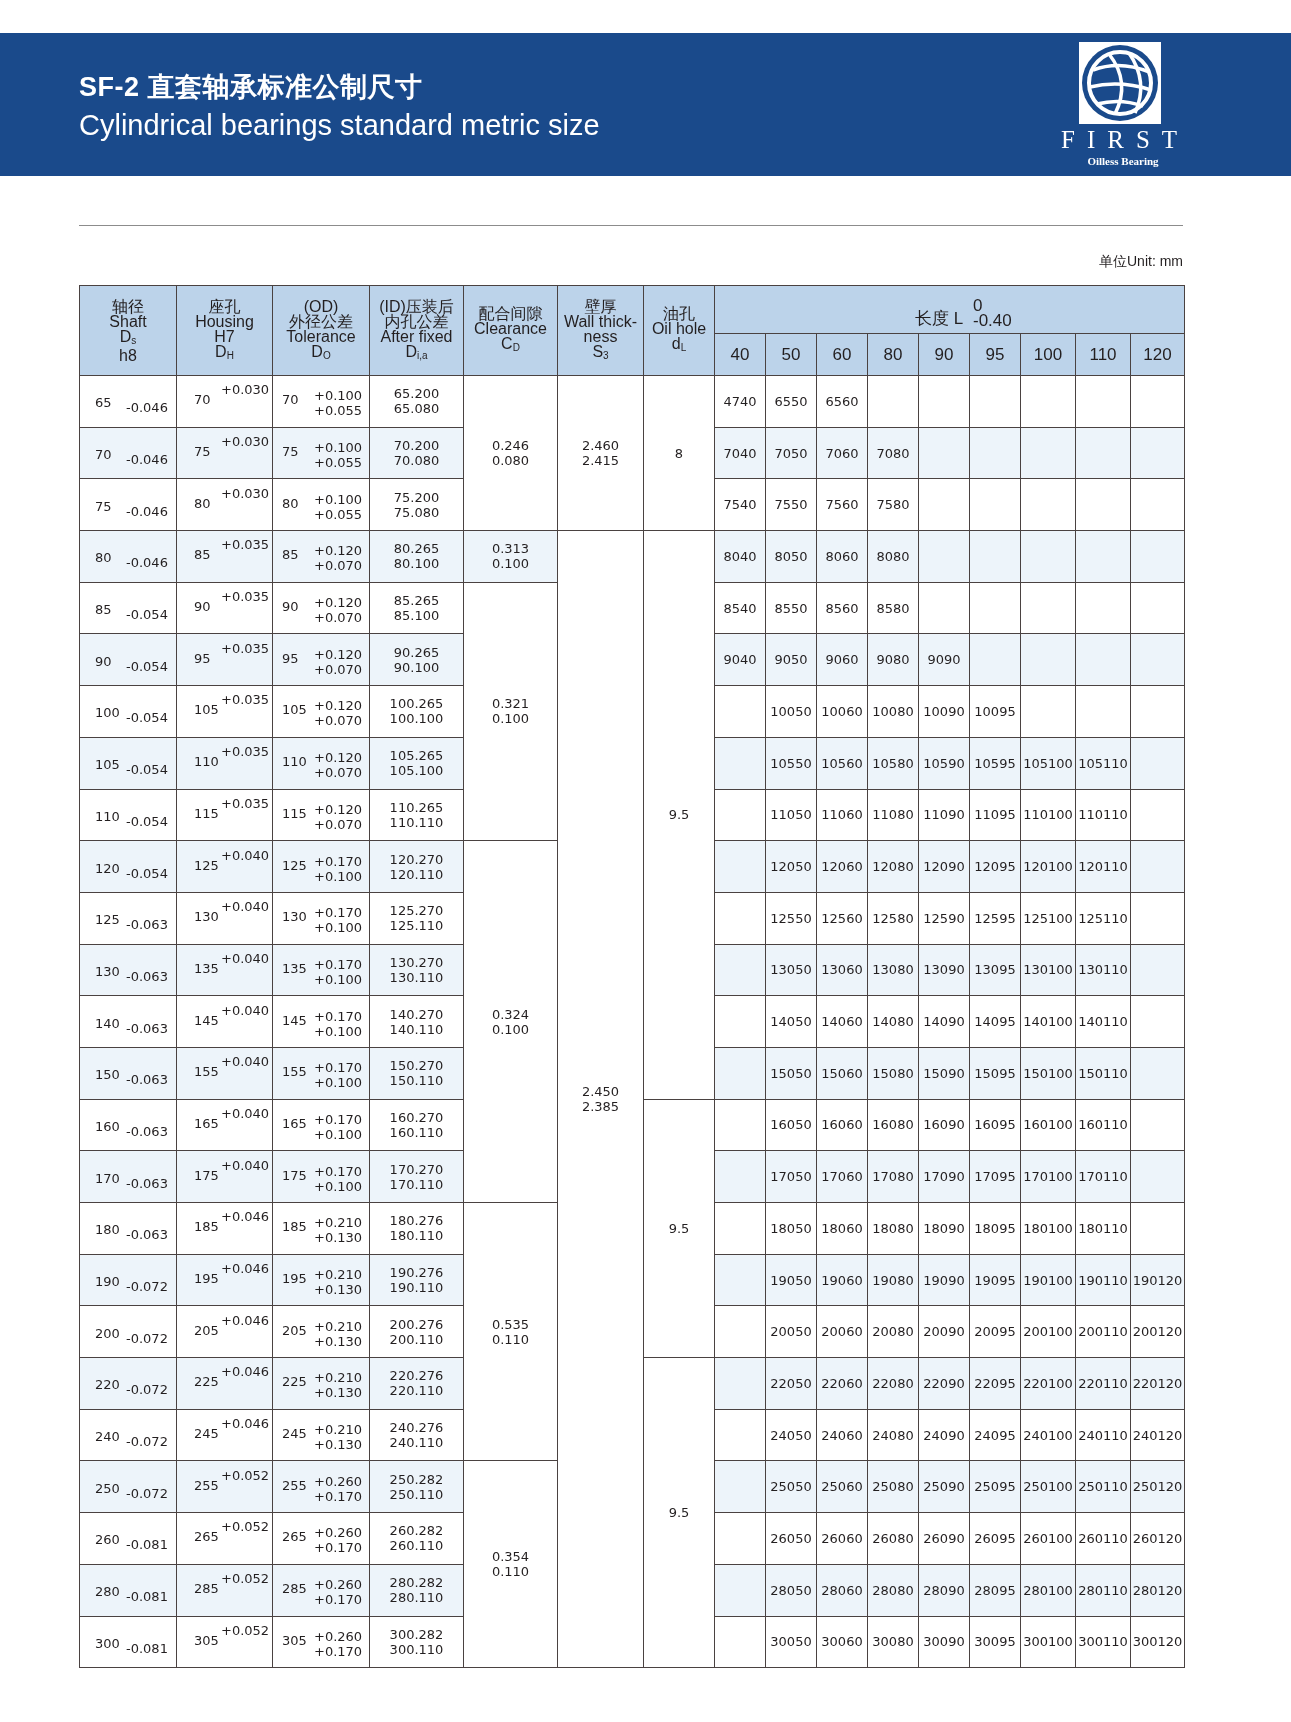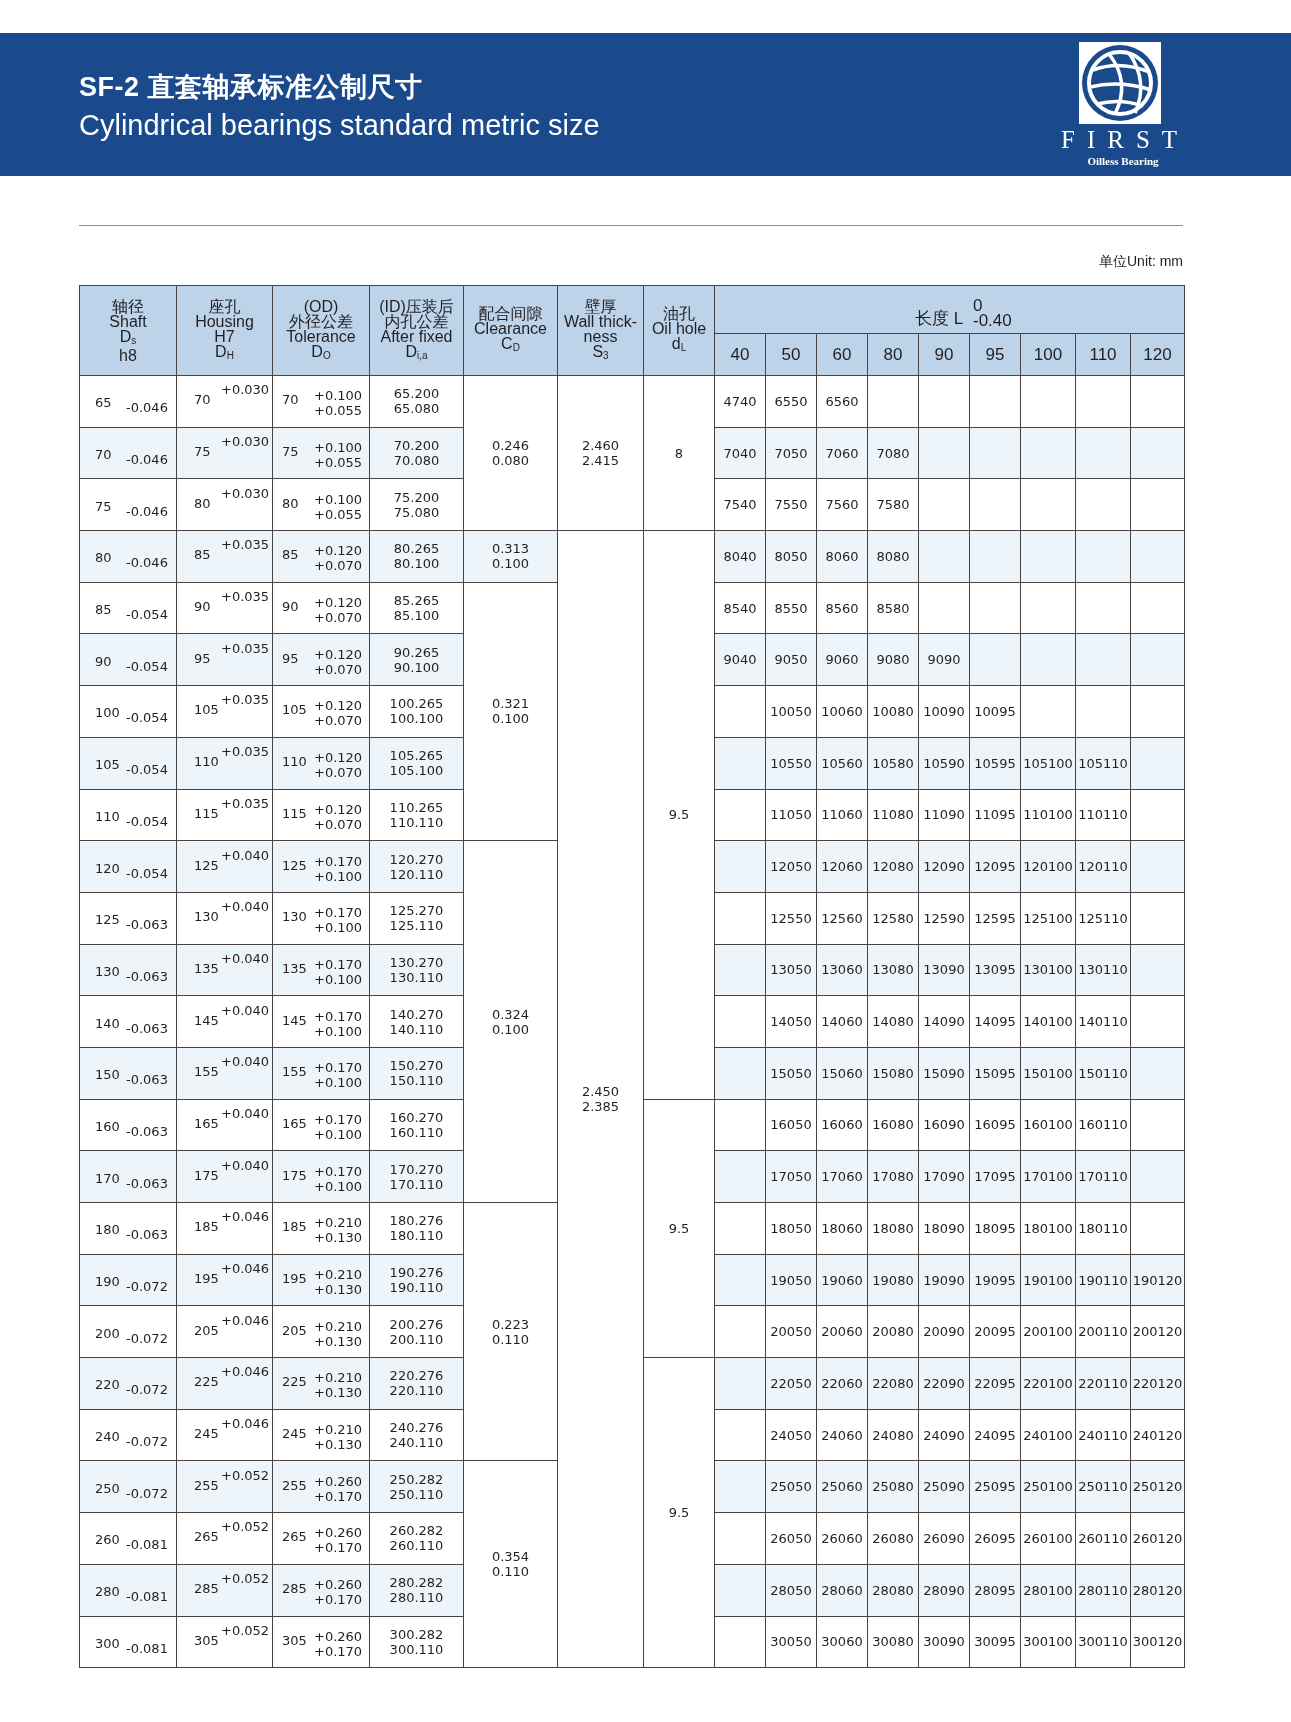--- a/index.html
+++ b/index.html
@@ -772,21 +772,21 @@
               <span class="pair">+0.210</span>
               <span class="pair">+0.130</span>
             </span>
           </div>
         </td>
         <td class="sh">
           <span class="pair">180.276</span>
           <span class="pair">180.110</span>
         </td>
         <td rowspan="5" class="merged">
-          <span class="pair">0.223</span>
+          <span class="pair">0.535</span>
           <span class="pair">0.110</span>
         </td>
         <td class="sh"></td>
         <td class="sh">18050</td>
         <td class="sh">18060</td>
         <td class="sh">18080</td>
         <td class="sh">18090</td>
         <td class="sh">18095</td>
         <td class="sh">180100</td>
         <td class="sh">180110</td>

